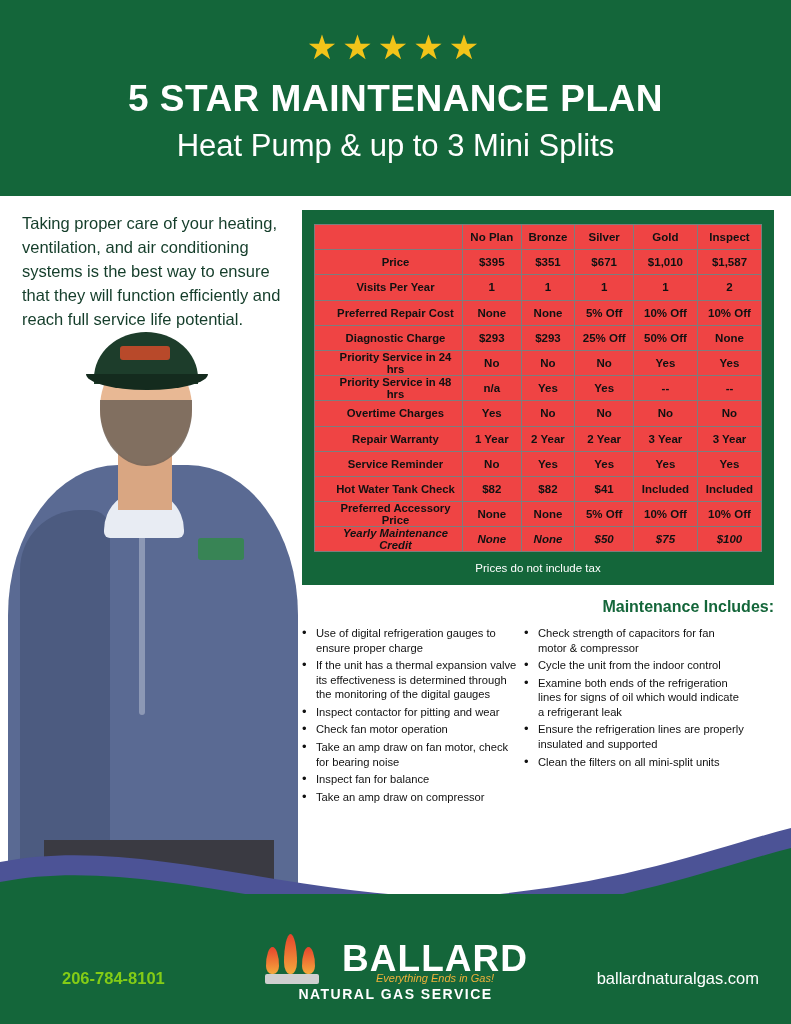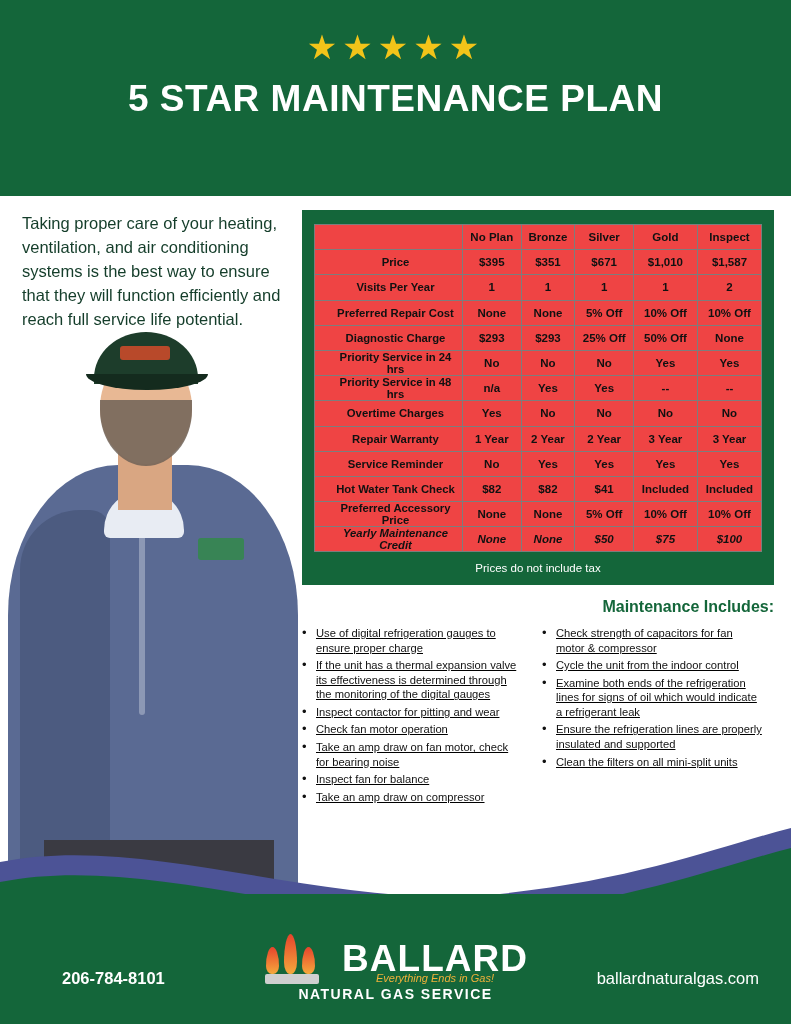--- a/index.html
+++ b/index.html
@@ -213,22 +213,20 @@
   }
   .includes h3 {
     text-align: right;
     font-size: 16px;
     color: #14663a;
     font-weight: bold;
     margin-bottom: 10px;
   }
   .cols {
     display: flex;
-    gap: 18px;
-    text-decoration: underline;
   }
   .col { width: 222px; }
   .col ul {
     list-style: none;
   }
   .col li {
     position: relative;
     padding-left: 14px;
     margin-bottom: 3px;
     font-size: 11.2px;
@@ -252,21 +250,21 @@
   .footer {
     position: absolute;
     left: 0; bottom: 0;
     width: 791px;
     height: 130px;
     background: #14663a;
   }
   .phone {
     position: absolute;
     left: 62px; bottom: 36px;
-    color: #ffffff;
+    color: #84cc16;
     font-size: 16.5px;
     font-weight: bold;
   }
   .website {
     position: absolute;
     right: 32px; bottom: 36px;
     color: #ffffff;
     font-size: 16.5px;
   }
   .logo {
@@ -325,20 +323,21 @@
 </head>
 <body>
 
 <div class="page">
 
   <div class="header">
     <div class="stars">
       <span class="star">★</span><span class="star">★</span><span class="star">★</span><span class="star">★</span><span class="star">★</span>
     </div>
     <div class="title">5 STAR MAINTENANCE PLAN</div>
+    <div class="subtitle">Heat Pump &amp; up to 3 Mini Splits</div>
   </div>
 
   <div class="intro">Taking proper care of your heating, ventilation, and air conditioning systems is the best way to ensure that they will function efficiently and reach full service life potential.</div>
 
   <div class="photo-wrap">
     <div class="person">
       <div class="torso"></div>
       <div class="torso-shade"></div>
       <div class="pants"></div>
       <div class="zip"></div>

